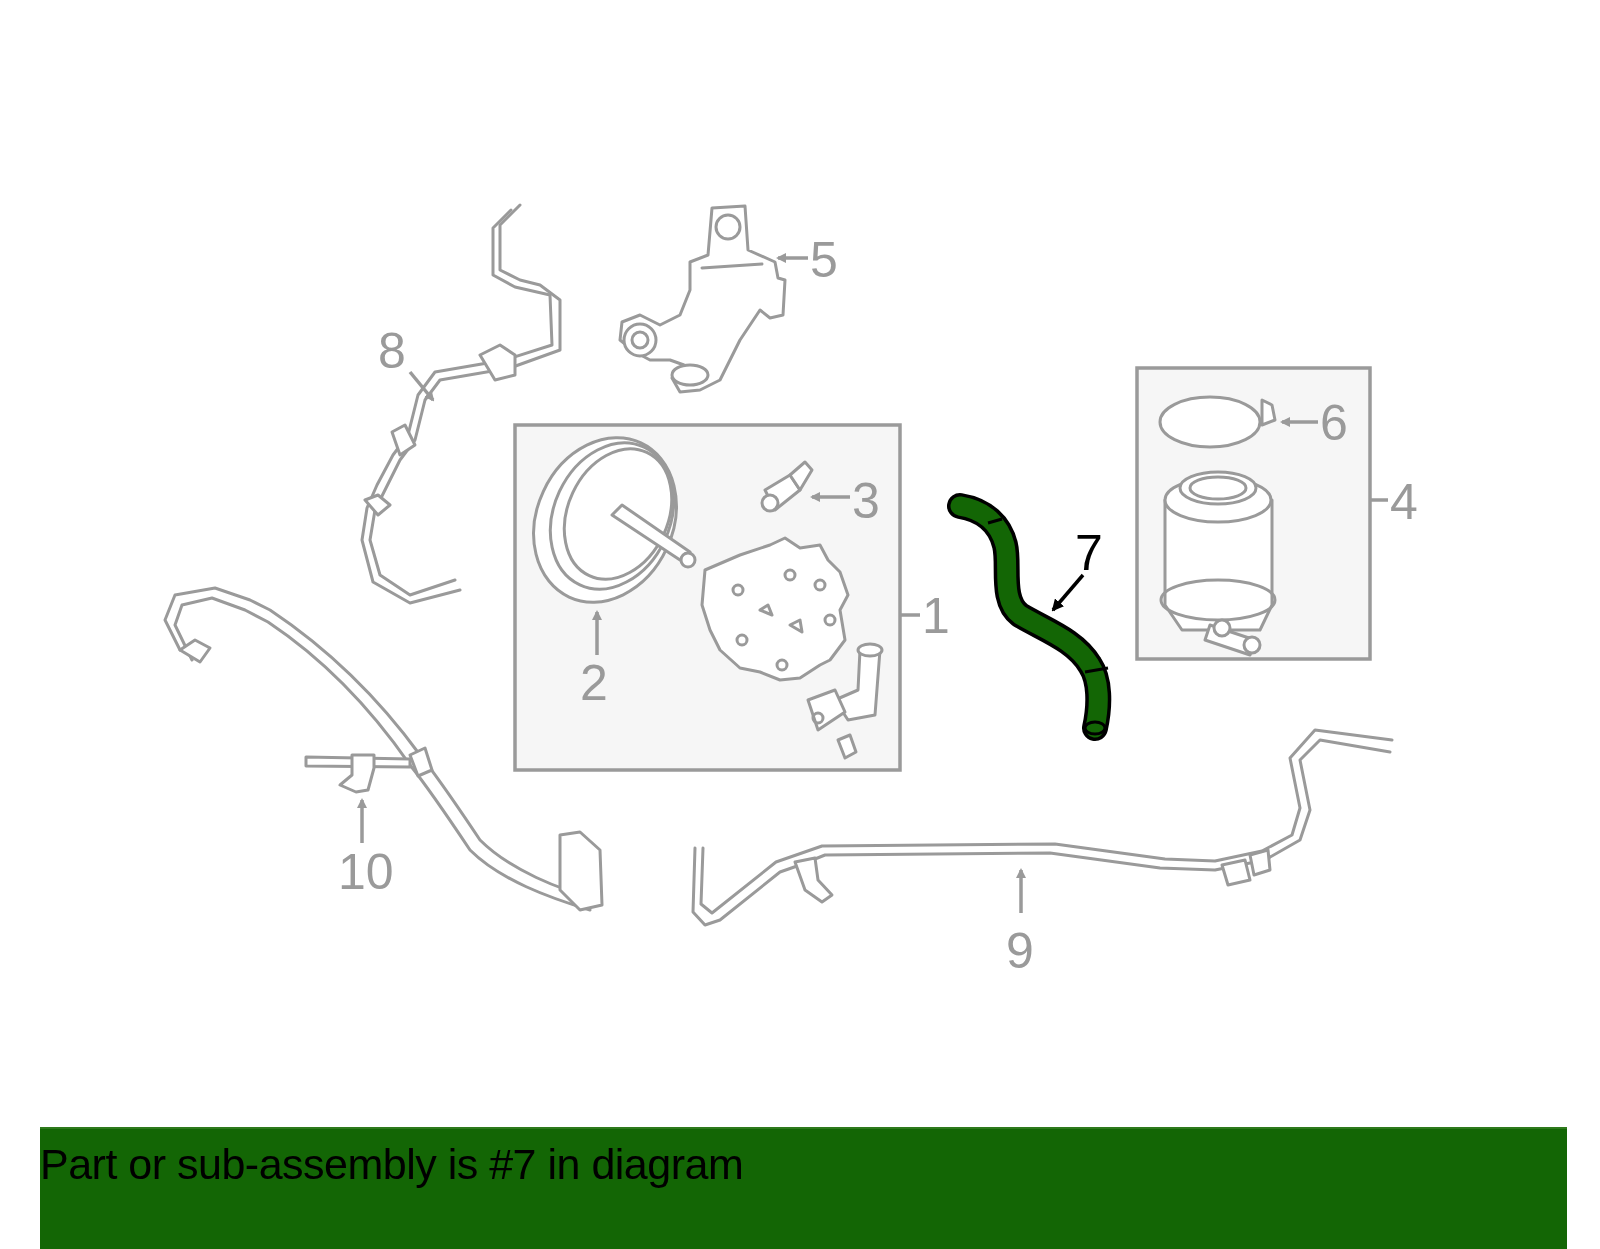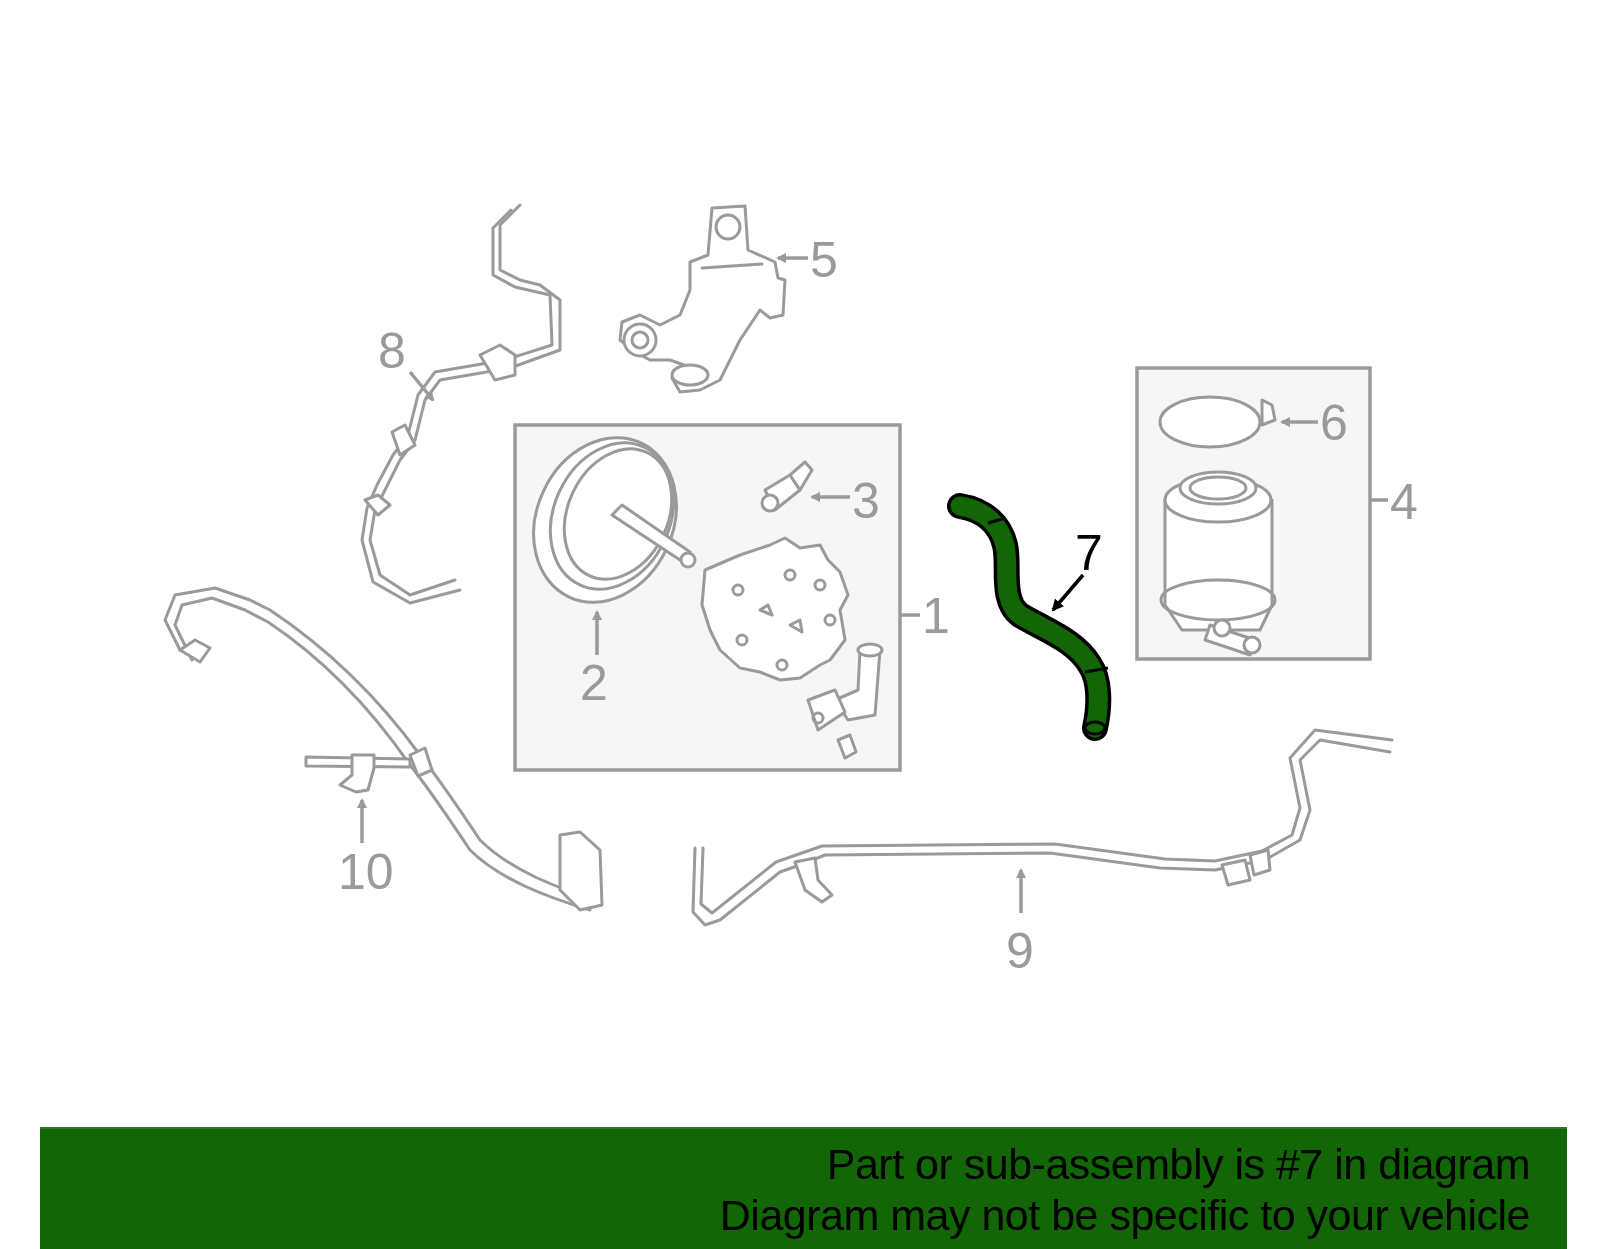--- a/index.html
+++ b/index.html
@@ -7,21 +7,21 @@
   #diagram { position:absolute; left:0; top:0; width:1600px; height:1100px; }
   #diagram svg { width:1600px; height:1100px; display:block; }
   .part { fill:none; stroke:#9a9a9a; stroke-width:3; stroke-linejoin:round; stroke-linecap:round; }
   .part-fill { fill:#ffffff; stroke:#9a9a9a; stroke-width:3; stroke-linejoin:round; }
   .box { fill:#f6f6f6; stroke:#9a9a9a; stroke-width:3.5; }
   .callout { fill:#9a9a9a; font-family:"Liberation Sans", sans-serif; font-size:50px; }
   .callout-hl { fill:#000000; font-family:"Liberation Sans", sans-serif; font-size:50px; }
   .leader { stroke:#9a9a9a; stroke-width:3.5; fill:none; }
   .leader-hl { stroke:#000000; stroke-width:3.5; fill:none; }
   #banner { position:absolute; left:40px; top:1127px; width:1527px; height:122px; background:#136605; border-top:2px solid #2e7a1c; }
-  .banner-line { position:absolute; left:0; width:1490px; text-align:right; color:#000; font-family:"Liberation Sans", sans-serif; font-size:43px; line-height:46px; letter-spacing:-0.5px; }
+  .banner-line { position:absolute; left:0; width:1490px; text-align:left; color:#000; font-family:"Liberation Sans", sans-serif; font-size:43px; line-height:46px; letter-spacing:-0.5px; }
   #banner-line-1 { top:12px; }
   #banner-line-2 { top:63px; }
 </style>
 </head>
 <body>
 
 <div id="diagram">
 <svg viewBox="0 0 1600 1100" xmlns="http://www.w3.org/2000/svg">
   <defs>
     <marker id="arrG" markerWidth="10" markerHeight="10" refX="8" refY="5" orient="auto" markerUnits="userSpaceOnUse">
@@ -168,14 +168,13 @@
   </g>
   <g>
     <line class="leader" x1="1021" y1="913" x2="1021" y2="870" marker-end="url(#arrG)"></line>
     <text class="callout" x="1006" y="968">9</text>
   </g>
 </svg>
 </div>
 
 <div id="banner">
   <div class="banner-line" id="banner-line-1">Part or sub-assembly is #7 in diagram</div>
-  <div class="banner-line" id="banner-line-2">Diagram may not be specific to your vehicle</div>
 </div>
 
 </body></html>

